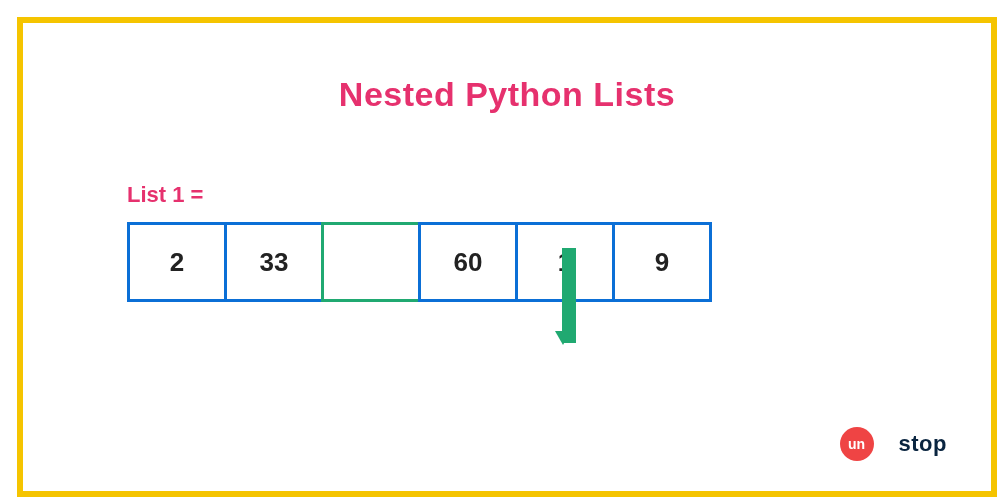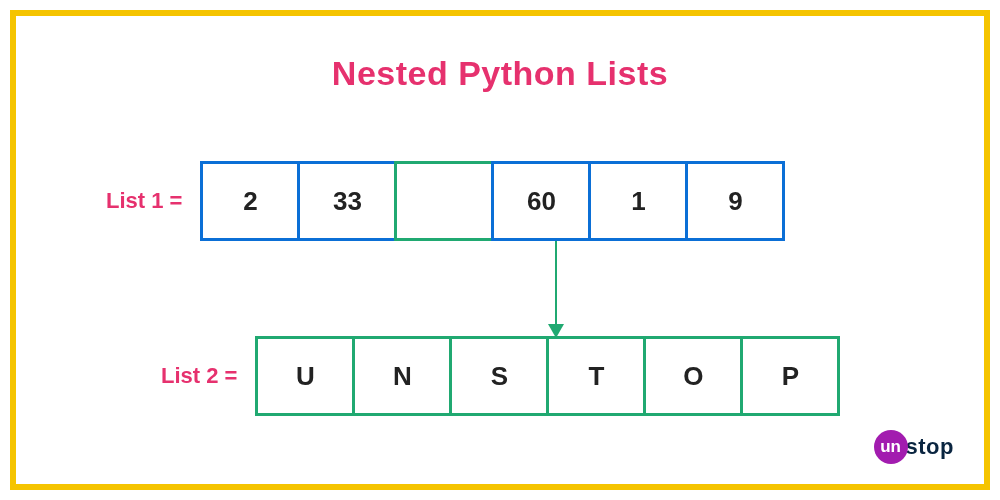--- a/index.html
+++ b/index.html
@@ -1,15 +1,15 @@
 <!DOCTYPE html>
 <html><head>
 <meta charset="utf-8">
 <style>
-  * { box-sizing: border-box; margin: 0; padding: 0; }
+  * { box-sizing: border-box; margin: 0; padding: 7px; }
   body {
     width: 1000px;
     height: 500px;
     font-family: -apple-system, BlinkMacSystemFont, "Segoe UI", Arial, sans-serif;
     background: #fff;
     position: relative;
   }
   .frame {
     position: absolute;
     top: 10px; left: 10px; right: 10px; bottom: 10px;
@@ -20,21 +20,22 @@
     text-align: center;
     color: #e6316e;
     font-weight: 700;
     font-size: 34px;
     margin-top: 38px;
     letter-spacing: 0.5px;
   }
   .row {
     position: absolute;
     display: flex;
-    align-items: center;
+    align-items: flex-start;
+    flex-direction: column;
   }
   .row1 { top: 145px; left: 90px; }
   .row2 { top: 320px; left: 145px; }
   .label {
     color: #e6316e;
     font-weight: 700;
     font-size: 22px;
     margin-right: 18px;
     white-space: nowrap;
   }
@@ -81,32 +82,33 @@
     position: absolute;
     right: 30px;
     bottom: 20px;
     display: flex;
     align-items: center;
     font-weight: 700;
   }
   .logo-circle {
     width: 34px; height: 34px;
     border-radius: 50%;
-    background: #a21caf;
+    background: #ef4444;
     color: #fff;
     display: flex; align-items: center; justify-content: center;
-    font-size: 17px;
+    font-size: 14px;
     font-weight: 700;
     margin-right: -2px;
     z-index: 1;
   }
   .logo-text {
     color: #0a2540;
     font-size: 22px;
     letter-spacing: 0.5px;
+    margin-left: 20px;
   }
 </style>
 </head>
 <body>
 
 <div class="frame">
 
   <h1 class="title">Nested Python Lists</h1>
 
   <div class="row row1">
@@ -116,30 +118,19 @@
       <div class="cell">33</div>
       <div class="cell nested"></div>
       <div class="cell">60</div>
       <div class="cell">1</div>
       <div class="cell">9</div>
     </div>
   </div>
 
   <div class="arrow"></div>
 
-  <div class="row row2">
-    <span class="label">List 2 =</span>
-    <div class="cells">
-      <div class="cell">U</div>
-      <div class="cell">N</div>
-      <div class="cell">S</div>
-      <div class="cell">T</div>
-      <div class="cell">O</div>
-      <div class="cell">P</div>
-    </div>
-  </div>
 
   <div class="logo">
     <span class="logo-circle">un</span>
     <span class="logo-text">stop</span>
   </div>
 
 </div>
 
 </body></html>

